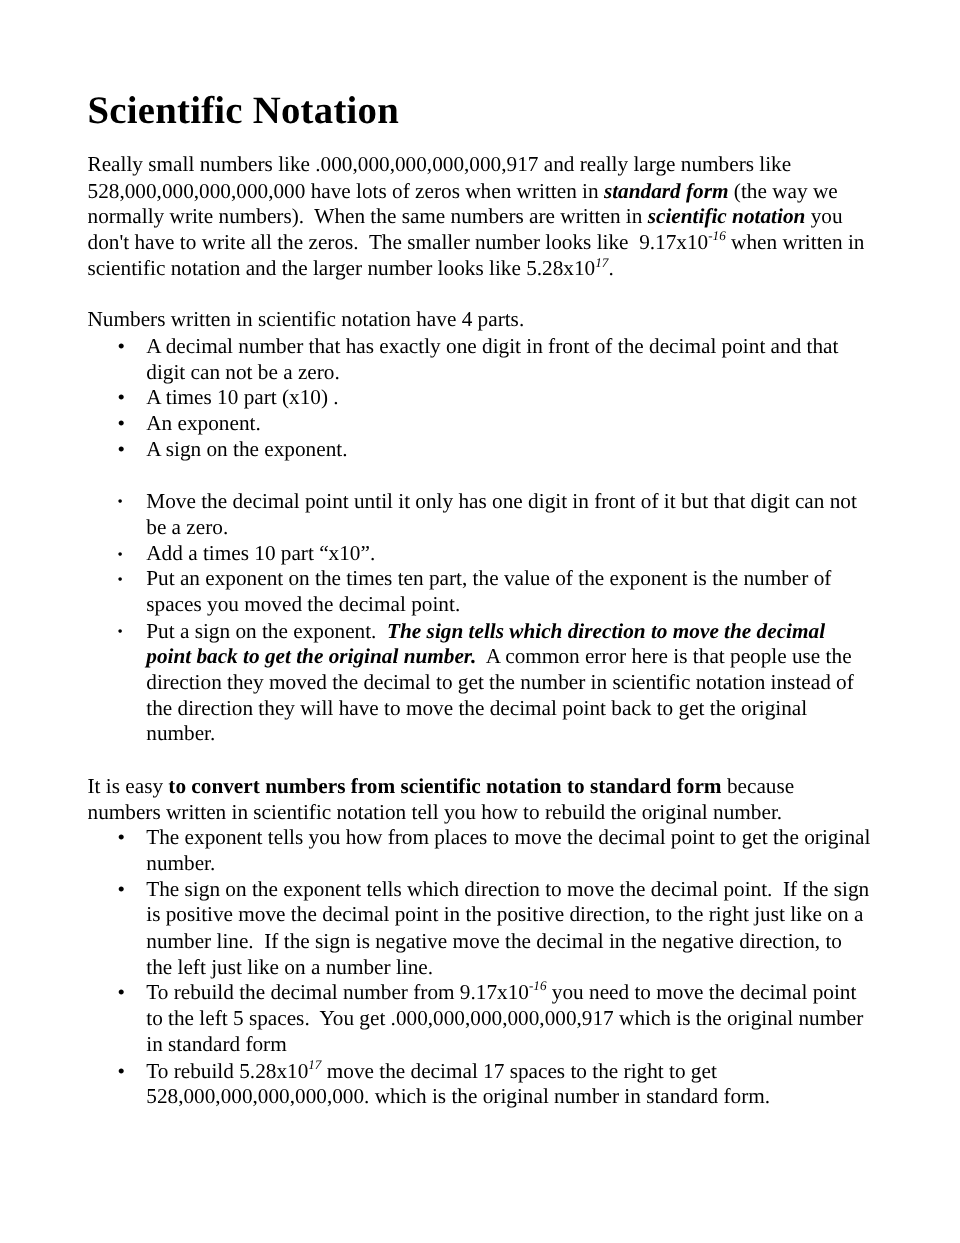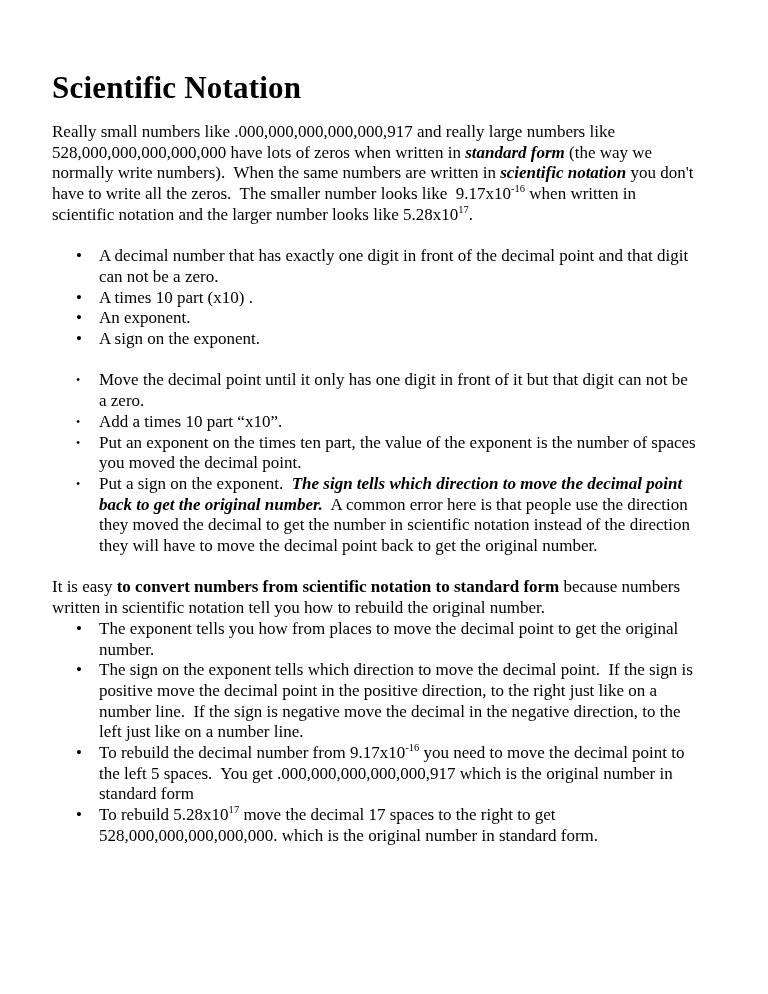--- a/index.html
+++ b/index.html
@@ -4,21 +4,21 @@
 <style>
   html, body { margin: 0; padding: 0; background: #ffffff; }
   .page {
     position: relative;
     width: 768px;
     height: 994px;
     background: #ffffff;
     color: #000000;
     font-family: "Liberation Serif", "DejaVu Serif", serif;
     box-sizing: border-box;
-    padding: 70px 70px 0 52px;
+    padding: 70px 70px 0 70px;
     overflow: hidden;
   }
   .doc-title {
     font-size: 31px;
     font-weight: bold;
     line-height: 36px;
     margin: 0 0 16px 0;
     letter-spacing: 0.2px;
   }
   .para {
@@ -48,34 +48,36 @@
     line-height: 20.7px;
   }
   .btext {
     flex: 1;
     white-space: pre-wrap;
   }
   sup {
     font-size: 0.62em;
     line-height: 0;
     vertical-align: super;
+    font-style: italic;
   }
 </style>
 </head>
 <body>
 
 <div class="page">
 
   <h1 class="doc-title">Scientific Notation</h1>
 
   <p class="para"><span>Really small numbers like .000,000,000,000,000,917 and really large numbers like 528,000,000,000,000,000 have lots of zeros when written in </span><span style="font-weight: bold; font-style: italic;">standard form</span><span> (the way we normally write numbers).  When the same numbers are written in </span><span style="font-weight: bold; font-style: italic;">scientific notation</span><span> you don't have to write all the zeros.  The smaller number looks like  9.17x10</span><sup>-16</sup><span> when written in scientific notation and the larger number looks like 5.28x10</span><sup>17</sup><span>.</span></p>
 
   <div class="spacer"></div>
 
   <div>
+    <p class="para"><span>Numbers written in scientific notation have 4 parts.</span></p>
     <ul class="blist">
       <li>
         <span class="marker">•</span>
         <span class="btext"><span>A decimal number that has exactly one digit in front of the decimal point and that digit can not be a zero.</span></span>
       </li>
       <li>
         <span class="marker">•</span>
         <span class="btext"><span>A times 10 part (x10) .</span></span>
       </li>
       <li>

